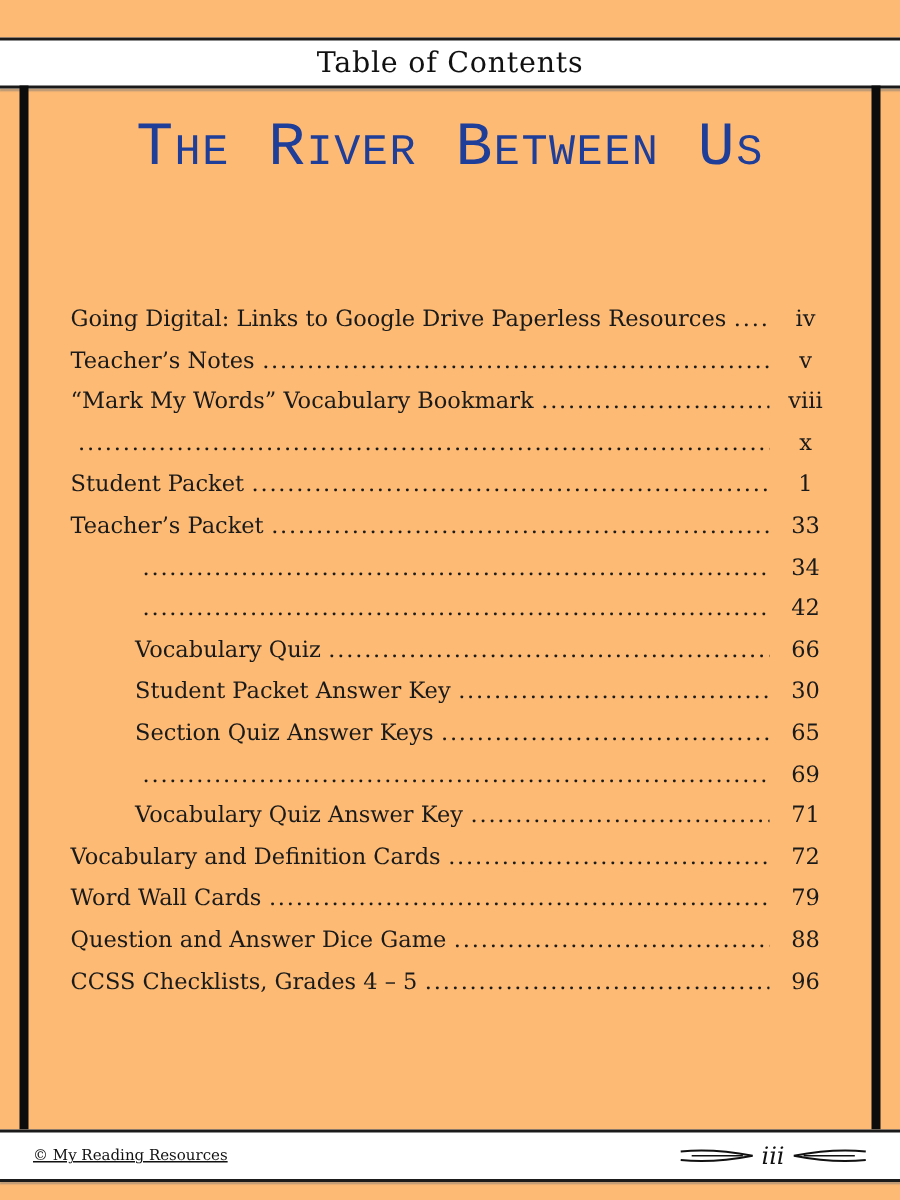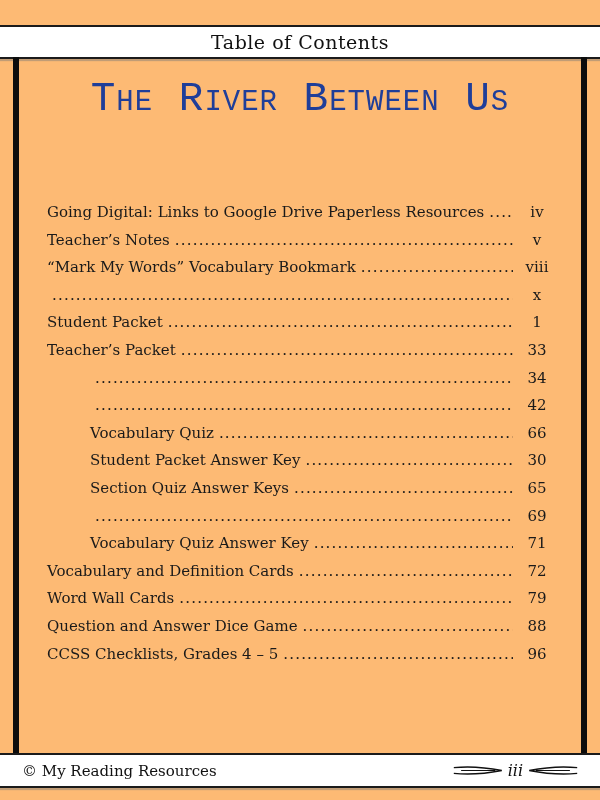--- a/index.html
+++ b/index.html
@@ -99,21 +99,21 @@
     right: -2px;
     height: 31px;
     border: 2px solid #1b1b1b;
     box-shadow: 0 2px 1px rgba(120,120,120,0.45);
     background: #ffffff;
     display: flex;
     align-items: center;
     justify-content: space-between;
     padding: 0 22px;
   }
-  .footer-left { font-size: 15px; color: #111; }
+  .footer-left { font-size: 10px; color: #111; text-decoration: underline; }
   .page-ornament {
     display: flex;
     align-items: center;
     gap: 2px;
   }
   .page-ornament .roman {
     font-style: italic;
     font-size: 16px;
     color: #111;
     padding: 0 1px;

